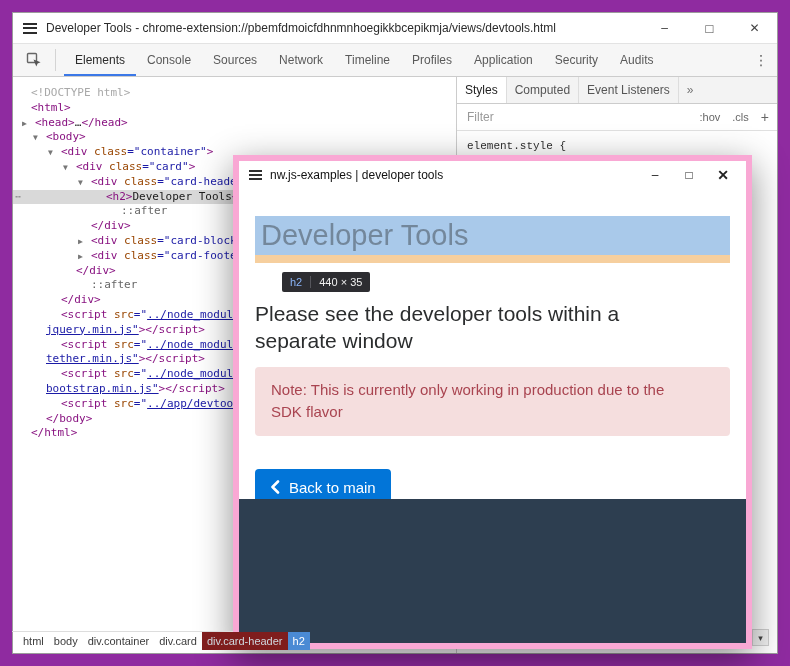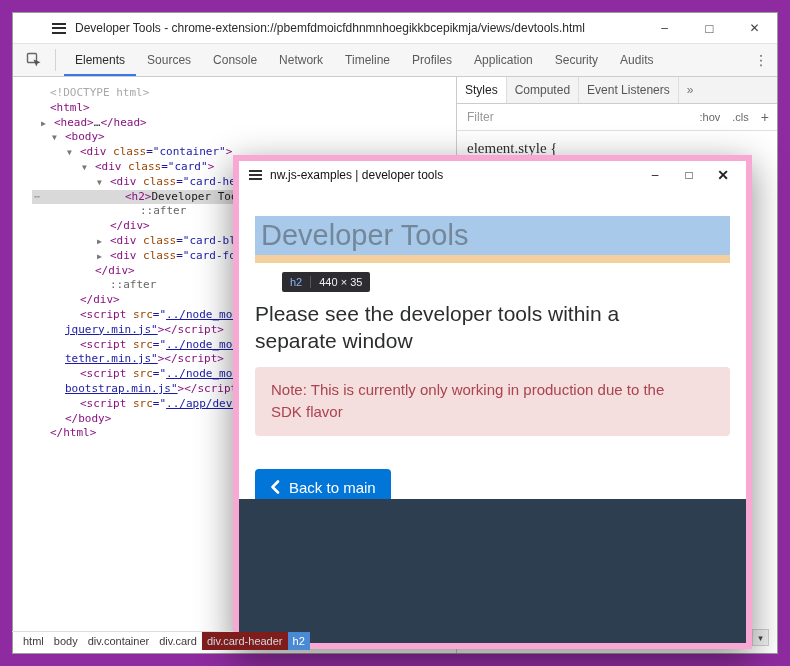--- a/index.html
+++ b/index.html
@@ -3,21 +3,21 @@
 <meta charset="utf-8">
 <style>
   html,body{margin:0;padding:0;}
   body{width:790px;height:666px;font-family:"Liberation Sans",sans-serif;}
   .stage{position:relative;width:790px;height:666px;background:#8f2ba0;overflow:hidden;}
 
   
   .devtools{position:absolute;left:12px;top:12px;width:766px;height:642px;background:#fff;
     border:1px solid #9b9b9b;box-sizing:border-box;}
   .titlebar{height:30px;display:flex;align-items:center;padding-left:10px;position:relative;
-    font-size:12px;color:#2b2b2b;background:#fff;margin-left:29px;}
+    font-size:12px;color:#2b2b2b;background:#fff;}
   .win-icon{width:14px;height:11px;display:flex;flex-direction:column;justify-content:space-between;margin-right:9px;}
   .win-icon i{display:block;height:2px;background:#2b2b2b;}
   .title-text{white-space:nowrap;overflow:hidden;}
   .controls{position:absolute;right:0;top:0;height:30px;display:flex;}
   .ctrl{width:45px;display:flex;align-items:center;justify-content:center;color:#404040;font-size:12px;}
   .ctrl.max{font-size:13px;}
   .ctrl.close{font-size:12px;}
 
   
   .toolbar{height:34px;background:#f6f6f6;border-top:1px solid #e3e3e3;border-bottom:1px solid #ccc;
@@ -25,21 +25,21 @@
   .inspect-btn{width:42px;height:32px;display:flex;align-items:center;justify-content:center;}
   .tb-divider{width:1px;height:22px;background:#d4d4d4;margin-right:8px;}
   .tab{padding:0 11px;height:32px;line-height:32px;font-size:12px;color:#5a5a5a;white-space:nowrap;}
   .tab.selected{color:#2b2b2b;box-shadow:inset 0 -2px 0 #3b78e7;}
   .menu-dots{position:absolute;right:9px;font-size:14px;color:#5f5f5f;}
 
   
   .main{position:absolute;top:64px;left:0;right:0;bottom:0;display:flex;overflow:hidden;}
   .tree-panel{width:443px;box-sizing:border-box;padding-top:9px;overflow:hidden;
     font-family:"DejaVu Sans Mono",monospace;font-size:11px;background:#fff;}
-  .tree-row{height:14.8px;line-height:14.8px;white-space:pre;position:relative;margin-left:19px;}
+  .tree-row{height:14.8px;line-height:14.8px;white-space:pre;position:relative;}
   .tree-row.sel{background:#d9d9d9;}
   .arrow{display:inline-block;width:13px;font-size:8px;color:#777;}
   .gutter-dots{position:absolute;left:2px;top:0;color:#8a8a8a;font-size:10px;}
   .tk-d{color:#a8a8a8;}
   .tk-t{color:#881280;}
   .tk-a{color:#994500;}
   .tk-q{color:#1a1aa6;}
   .tk-v{color:#1a1aa6;}
   .tk-l{color:#1a1aa6;text-decoration:underline;}
   .tk-x{color:#1b1b1b;}
@@ -49,21 +49,21 @@
   .styles-panel{flex:1;border-left:1px solid #ccc;background:#fff;font-size:12px;overflow:hidden;}
   .sp-tabs{height:26px;background:#f3f3f3;border-bottom:1px solid #ccc;display:flex;align-items:stretch;}
   .sp-tab{padding:0 8px;line-height:26px;color:#555;border-right:1px solid #ddd;white-space:nowrap;}
   .sp-tab.selected{background:#fff;color:#222;}
   .sp-chevrons{margin-left:8px;line-height:26px;color:#777;font-size:12px;}
   .sp-filter{height:27px;border-bottom:1px solid #e0e0e0;display:flex;align-items:center;padding:0 8px;box-sizing:border-box;}
   .sp-filter input{border:none;outline:none;flex:1;font-size:12px;color:#333;font-family:"Liberation Sans",sans-serif;background:transparent;}
   .sp-filter input::placeholder{color:#999;}
   .sp-right{display:flex;align-items:center;gap:12px;color:#666;font-size:11px;}
   .sp-plus{font-size:14px;color:#666;}
-  .sp-rule{padding:9px 10px;font-family:Liberation Serif, serif;font-size:15px;color:#303030;}
+  .sp-rule{padding:9px 10px;font-family:Liberation Mono, monospace;font-size:11px;color:#303030;}
 
   
   .crumb-hairline{position:absolute;left:12px;bottom:34px;width:221px;height:1px;background:#ddd;z-index:41;}
   .crumb-bar{position:absolute;left:12px;right:12px;bottom:12px;height:22px;z-index:40;
     display:flex;align-items:flex-start;padding-left:6px;font-size:11px;box-sizing:border-box;}
   .crumb{padding:3px 5px;color:#3c3c3c;white-space:nowrap;}
   .crumb.dim{background:#7f1d1d;color:#cfd7de;}
   .crumb.selected{background:#4a8ad4;color:#fff;}
 
   
@@ -123,22 +123,22 @@
 
     <div class="toolbar">
       <span class="inspect-btn">
         <svg width="16" height="16" viewBox="0 0 16 16">
           <rect x="1.5" y="1.5" width="9" height="9" rx="1" fill="none" stroke="#666" stroke-width="1.4"></rect>
           <path d="M7.5 7.5 L14.6 10.3 L11.6 11.6 L10.3 14.6 Z" fill="#555"></path>
         </svg>
       </span>
       <span class="tb-divider"></span>
       <span class="tab selected">Elements</span>
+      <span class="tab">Console</span>
       <span class="tab">Sources</span>
-      <span class="tab">Console</span>
       <span class="tab">Network</span>
       <span class="tab">Timeline</span>
       <span class="tab">Profiles</span>
       <span class="tab">Application</span>
       <span class="tab">Security</span>
       <span class="tab">Audits</span>
       <span class="menu-dots">⋮</span>
     </div>
 
     <div class="main">

